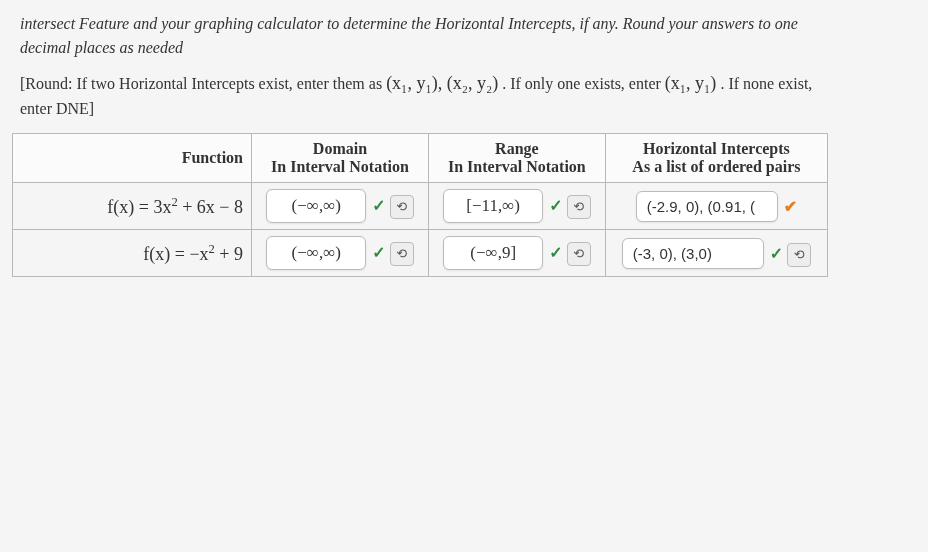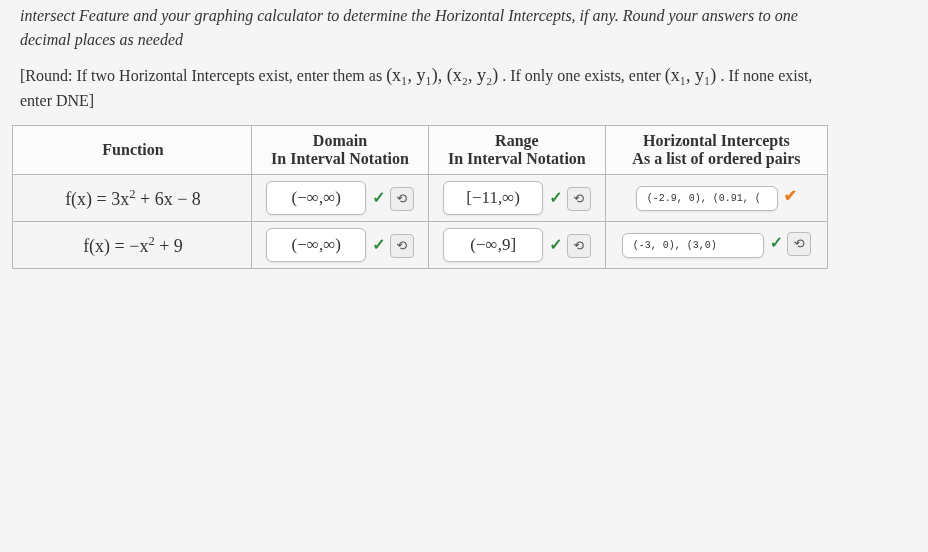--- a/index.html
+++ b/index.html
@@ -1,31 +1,31 @@
 <!DOCTYPE html>
 <html><head>
 <meta charset="utf-8">
 <style>
 body{margin:0;font-family:Georgia,serif;background:#f5f5f5;color:#333;font-size:16px}
-.page{width:840px;height:552px;box-sizing:border-box;padding:0 12px}
+.page{width:840px;height:552px;box-sizing:border-box;padding:8px 12px}
 .intro{padding:4px 8px 10px;font-style:italic;line-height:1.5}
 .hint{padding:0 8px 12px;line-height:1.5}
 table{border-collapse:collapse;width:100%}
 td,th{border:1px solid #b8b8b8;padding:6px 8px;vertical-align:middle}
 th{font-weight:bold;text-align:center;font-style:normal;background:#fbfbfb}
 .fn{font-family:'Times New Roman',serif;font-size:18px}
 .ans-box{display:inline-block;border:1px solid #bbb;border-radius:6px;padding:6px 14px;background:#fff;font-family:'Times New Roman',serif;font-size:17px;min-width:70px;text-align:center;box-shadow:0 1px 2px rgba(0,0,0,.08)}
-.ans-text{display:inline-block;border:1px solid #bbb;border-radius:6px;padding:6px 10px;background:#fff;font-family:Liberation Mono, monospace;font-size:10px;min-width:120px;text-align:left;box-shadow:0 1px 2px rgba(0,0,0,.08)}
+.ans-text{display:inline-block;border:1px solid #bbb;border-radius:6px;padding:6px 10px;background:#fff;font-family:Liberation Sans, sans-serif;font-size:15px;min-width:120px;text-align:left;box-shadow:0 1px 2px rgba(0,0,0,.08)}
 .mark{display:inline-block;margin-left:6px;font-weight:bold}
 .mark.ok{color:#2e8b3d}
 .mark.bad{color:#c0392b}
 .mark.partial{color:#e67e22}
 .retry{display:inline-block;width:22px;height:22px;line-height:22px;text-align:center;border:1px solid #bbb;border-radius:4px;background:#eee;font-size:13px;vertical-align:middle;margin-left:4px;color:#555}
 .cell{white-space:nowrap;text-align:center}
-.func-col{width:220px;text-align:center;padding-left:10px}
+.func-col{width:220px;text-align:right;padding-left:10px}
 sup{font-size:.7em}
 .hi{background:#fff3d6;outline:1px solid #f0c36d}
 </style>
 </head>
 <body>
 
 <div class="page">
   <div class="intro">intersect Feature and your graphing calculator to determine the Horizontal Intercepts, if any. Round your answers to one decimal places as needed</div>
   <div class="hint">
     <span>[Round: If two Horizontal Intercepts exist, enter them as </span>

